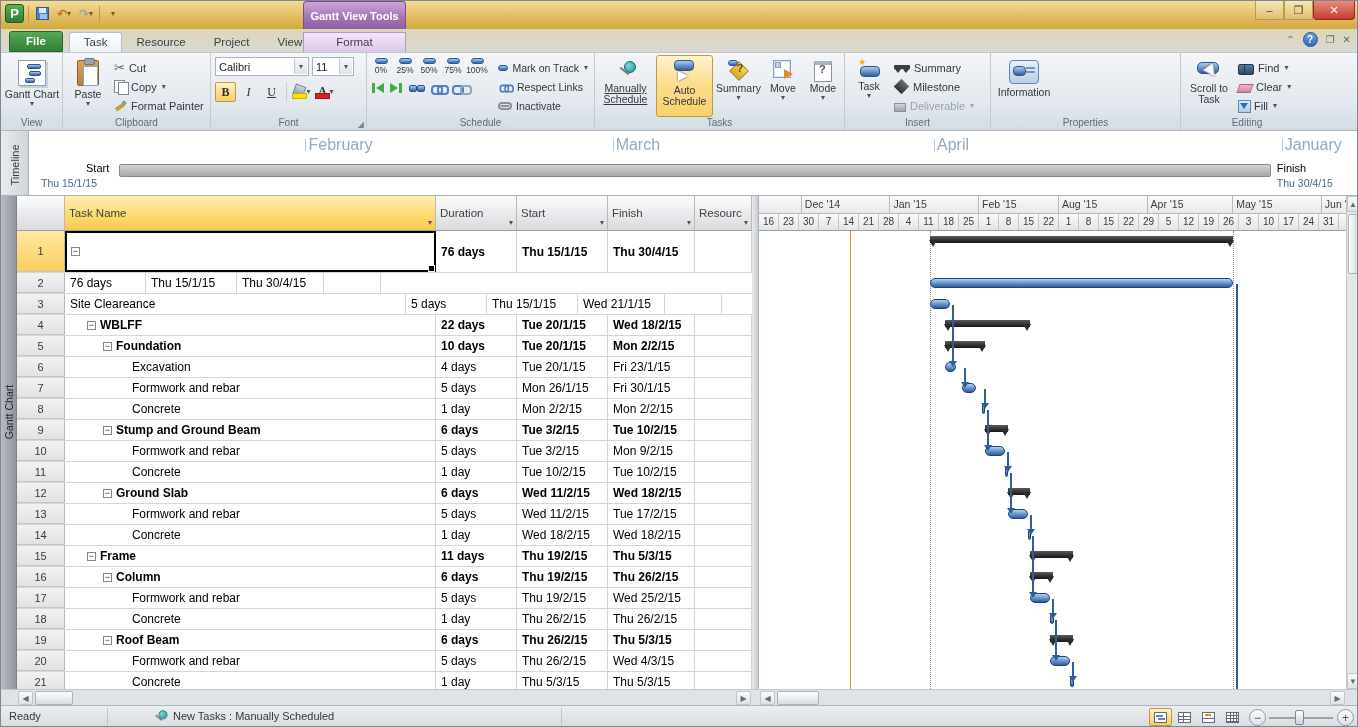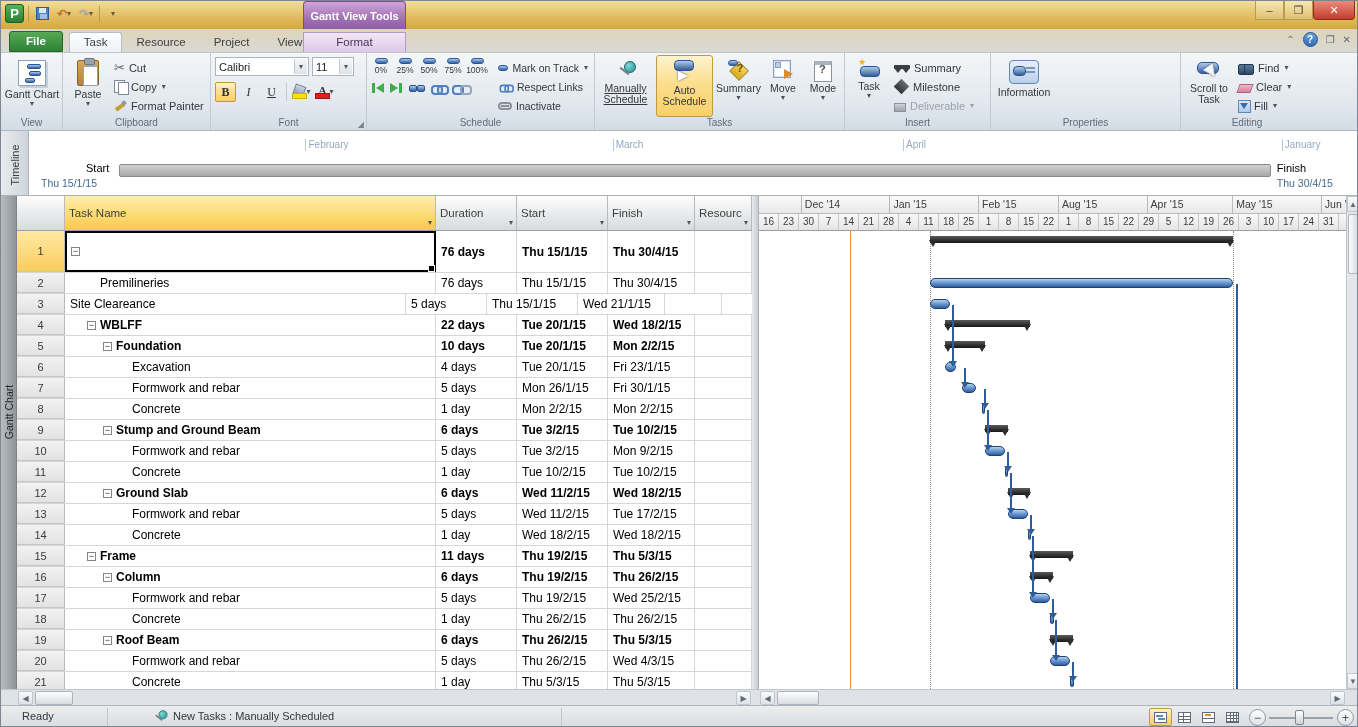--- a/index.html
+++ b/index.html
@@ -151,21 +151,21 @@
   .ic-find::before{left:0;} .ic-find::after{right:0;}
   .ic-clear{width:14px;height:9px;background:linear-gradient(#f0b8cc,#d880a0);border:1px solid #b06080;transform:skewX(-20deg);margin-top:3px;}
   .ic-fill{width:12px;height:12px;position:relative;margin-top:1px;}
   .ic-fill::before{content:'';position:absolute;left:0;top:0;width:11px;height:11px;background:linear-gradient(#dce8f5,#aecbea);border:1px solid #5f87b8;}
   .ic-fill::after{content:'';position:absolute;left:2px;top:3px;border-left:4px solid transparent;border-right:4px solid transparent;border-top:6px solid #2f6db5;}
 
   
   .tlpane{position:absolute;left:0;top:130px;width:100%;height:65px;background:#fff;border-bottom:1px solid #aab2ba;}
   .tlstrip{position:absolute;left:0;top:0;width:28px;height:100%;background:linear-gradient(90deg,#e8ebee,#cfd5db);border-right:1px solid #aab2ba;}
   .tlstrip span{position:absolute;left:-14px;top:28px;transform:rotate(-90deg);transform-origin:center;font-size:11px;color:#3c4046;display:block;width:56px;text-align:center;}
-  .tlmonth{position:absolute;top:8px;font-size:10px;color:#93a9c0;border-left:1px solid #b9c6d4;padding-left:2px;height:12px;line-height:11px;}
+  .tlmonth{position:absolute;top:8px;font-size:16px;color:#93a9c0;border-left:1px solid #b9c6d4;padding-left:2px;height:12px;line-height:11px;}
   .tlbar{position:absolute;top:33px;height:13px;background:linear-gradient(#d2d2d2,#a8a8a8);border:1px solid #8a8a8a;border-radius:2px;}
   .tl-start{position:absolute;top:31px;font-size:11px;color:#000;}
   .tl-startdate{position:absolute;top:46px;font-size:10.5px;color:#46698c;}
   .tl-finish{position:absolute;top:31px;font-size:11px;color:#000;}
   .tl-finishdate{position:absolute;top:46px;font-size:10.5px;color:#46698c;}
 
   
   .main{position:absolute;left:0;top:195px;width:100%;height:493px;}
   .vstrip{position:absolute;left:0;top:0;width:16px;height:100%;background:linear-gradient(90deg,#b7bcc1,#8f959b);border-right:1px solid #7d8388;}
   .vstrip span{position:absolute;left:-37px;top:210px;transform:rotate(-90deg);font-size:10.5px;color:#24282c;display:block;width:90px;text-align:center;}
@@ -517,21 +517,21 @@
     </div>
   </div>
 
   <div class="tlpane">
     <div class="tlstrip">
         <span>Timeline</span>
       </div>
     <div id="tl-months">
         <div class="tlmonth" style="left: 304.49px;">February</div>
         <div class="tlmonth" style="left: 611.65px;">March</div>
-        <div class="tlmonth" style="left: 902px;">April</div>
+        <div class="tlmonth" style="left: 933px;">April</div>
         <div class="tlmonth" style="left: 1280.82px;">January</div>
       </div>
     <div class="tlbar" id="tl-bar" style="left: 118px; width: 1151.85px;"></div>
     <div class="tl-start" id="tl-startlab" style="left: 85px;">Start</div>
     <div class="tl-startdate" id="tl-startdate" style="left: 40px;">Thu 15/1/15</div>
     <div class="tl-finish" id="tl-finishlab" style="left: 1275.85px;">Finish</div>
     <div class="tl-finishdate" id="tl-finishdate" style="left: 1275.85px;">Thu 30/4/15</div>
   </div>
 
   <div class="main">
@@ -569,23 +569,20 @@
             <div class="tc cname selcell" style="width: 371px; padding-left: 6px;">
               <span class="cbox">−</span>
             </div>
             <div class="tc" style="width: 81px;">76 days</div>
             <div class="tc" style="width: 91px;">Thu 15/1/15</div>
             <div class="tc" style="width: 87px;">Thu 30/4/15</div>
             <div class="tc" style="width: 57px;"></div>
           </div>
           <div class="trow" style="height: 21px;">
             <div class="tc cid" style="width: 48px;">2</div>
-            <div class="tc cname" style="width: 371px; padding-left: 35px;">
-              <span>Premilineries</span>
-            </div>
             <div class="tc" style="width: 81px;">76 days</div>
             <div class="tc" style="width: 91px;">Thu 15/1/15</div>
             <div class="tc" style="width: 87px;">Thu 30/4/15</div>
             <div class="tc" style="width: 57px;"></div>
           </div>
           <div class="trow" style="height: 21px;">
             <div class="tc cid" style="width: 48px;">3</div>
             <div class="tc cname" style="width: 341px; ">
               <span>Site Cleareance</span>
             </div>
@@ -894,21 +891,21 @@
       <div class="hs-arr" style="right:1px;">▶</div>
     </div>
     <div class="hs" style="left:758px;width:587px;">
       <div class="hs-arr" style="left:1px;">◀</div>
       <div class="hs-thumb" style="left:18px;width:42px;"></div>
       <div class="hs-arr" style="right:1px;">▶</div>
     </div>
   </div>
 
   <div class="statusbar">
-    <span class="st-item" style="left:21px;">Ready</span>
+    <span class="st-item" style="left:8px;">Ready</span>
     <span class="st-sep" style="left:106px;"></span>
     <span class="ic-pin st-pin" style="left:150px;"></span>
     <span class="st-item" style="left:172px;">New Tasks : Manually Scheduled</span>
     <span class="st-sep" style="left:560px;"></span>
     <div class="viewbtn sel" style="left:1148px;">
         <span class="vb-ic g"></span>
       </div>
     <div class="viewbtn" style="left:1172px;">
         <span class="vb-ic t"></span>
       </div>

